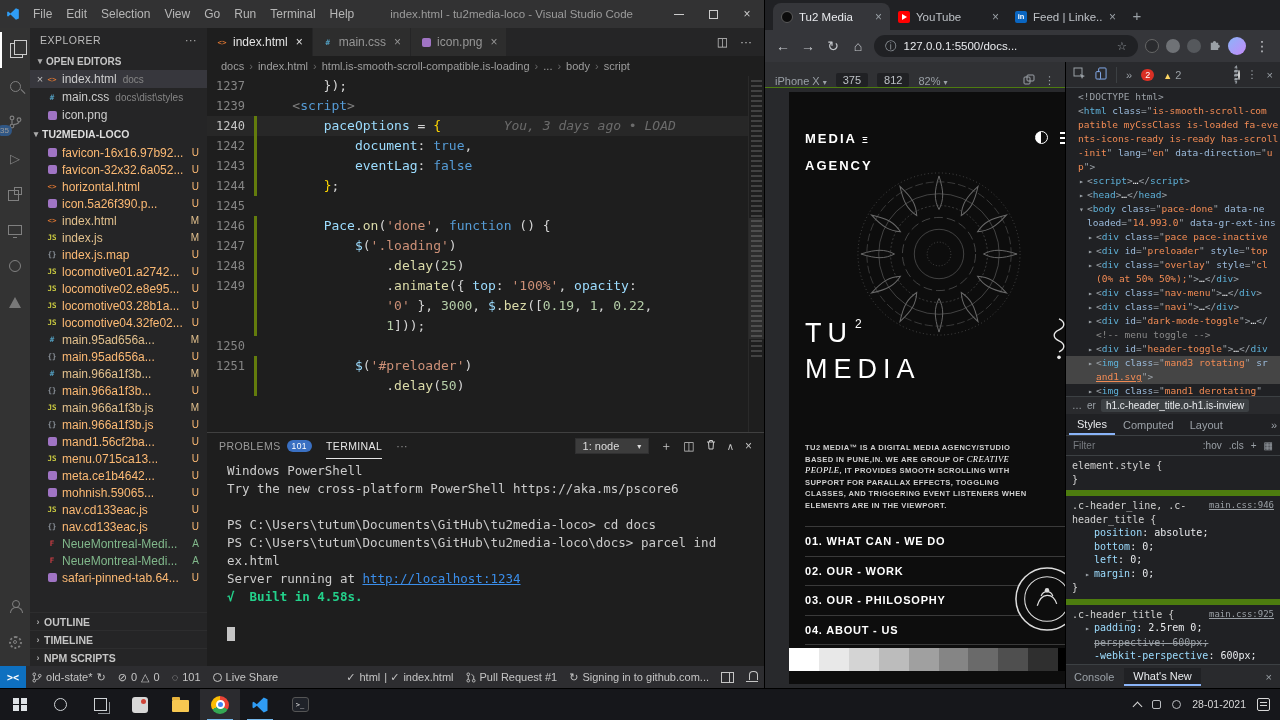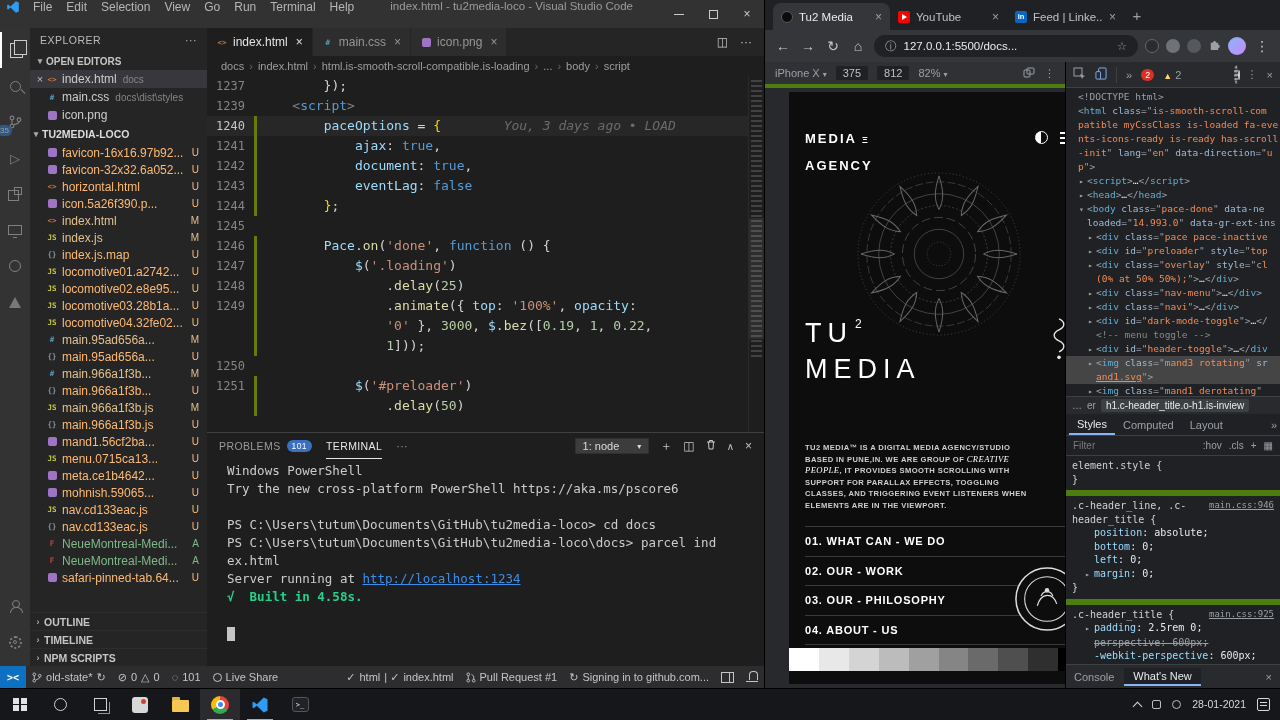--- a/index.html
+++ b/index.html
@@ -2,21 +2,21 @@
 <html><head>
 <meta charset="utf-8">
 <style>
 *{margin:0;padding:0;box-sizing:border-box}
 html,body{width:1280px;height:720px;overflow:hidden;background:#000}
 body{font-family:"Liberation Sans",sans-serif;font-size:12px;color:#ccc}
 .screen{position:relative;width:1280px;height:720px;background:#1e1e1e;overflow:hidden}
 
 
 .vscode{position:absolute;left:0;top:0;width:765px;height:688px;display:flex;flex-direction:column;background:#1e1e1e;border-right:1px solid #000}
-.vs-titlebar{height:28px;background:#323233;display:flex;align-items:flex-start;flex:none;font-size:12px;color:#b6b6b6}
+.vs-titlebar{height:28px;background:#323233;display:flex;align-items:center;flex:none;font-size:12px;color:#b6b6b6}
 .vs-logo{width:26px;display:flex;justify-content:center}
 .menu-item{padding:0 7px;cursor:default}
 .vs-title{flex:1;text-align:center;color:#9b9b9b;white-space:nowrap;overflow:hidden;font-size:11.5px}
 .win-controls{display:flex;height:100%}
 .wc{width:34px;display:flex;align-items:center;justify-content:center;color:#ccc}
 .wc-min{width:10px;border-top:1px solid #ccc;display:block}
 .wc-max{width:9px;height:9px;border:1px solid #ccc;display:block}
 .vs-body{flex:1;display:flex;min-height:0}
 .activitybar{width:30px;background:#333333;flex:none;display:flex;flex-direction:column;align-items:center;padding-top:4px}
 .ab-item{width:30px;height:36px;display:flex;align-items:center;justify-content:center;opacity:.5;position:relative}
@@ -123,21 +123,21 @@
 .nav-ic{color:#c4c7cb;font-size:14px;width:18px;text-align:center;flex:none}
 .cr-address{flex:1;height:22px;background:#202124;border-radius:11px;display:flex;align-items:center;gap:7px;padding:0 11px;min-width:0;color:#e8eaed;font-size:11.5px}
 .url{flex:1;overflow:hidden;white-space:nowrap}
 .addr-dim{color:#9aa0a6}
 .ext{width:14px;height:14px;border-radius:50%;flex:none}
 .ext-moon{background:#2a2b2e;border:1px solid #666}
 .ext-a{background:#6f7276}.ext-b{background:#55585c}
 .avatar{width:18px;height:18px;border-radius:50%;background:linear-gradient(135deg,#8ab4f8,#c58af9);flex:none}
 .cr-content{flex:1;display:flex;min-height:0}
 .cr-preview{width:300px;flex:none;display:flex;flex-direction:column;background:#28292c;min-width:0}
-.devicebar{height:26px;flex:none;display:flex;align-items:center;gap:9px;padding:0 10px;background:#303134;border-bottom:4px solid #4d7c0f;font-size:11px;color:#9aa0a6;white-space:nowrap}
+.devicebar{height:26px;flex:none;display:flex;align-items:flex-end;gap:9px;padding:0 10px;background:#303134;border-bottom:1px solid #4d7c0f;font-size:11px;color:#9aa0a6;white-space:nowrap}
 .dev-num{background:#202124;padding:1px 7px;border-radius:2px;color:#bdc1c6}
 .pagewrap{flex:1;position:relative;overflow:hidden}
 
 
 .site{position:absolute;left:24px;top:4px;width:299px;height:592px;background:#0d0d0d;color:#fff;overflow:hidden}
 .site-scroll{position:absolute;right:0;top:0;width:3px;height:72px;background:#e6e6e6}
 .site-head{position:absolute;top:34px;left:16px;right:13px;display:flex;justify-content:space-between}
 .logo{font-size:13px;font-weight:bold;letter-spacing:2px;line-height:25px}
 .logo-mark{font-size:9px;margin-left:5px;letter-spacing:0}
 .head-icons{display:flex;gap:12px;align-items:center;height:16px;margin-top:3px}
@@ -501,24 +501,20 @@
      <span class="lnum">1237</span><span class="gut"></span>
      <span class="lcode"><span class="tk-pn">        });</span></span>
    </div>
               <div class="crow">
      <span class="lnum">1239</span><span class="gut"></span>
      <span class="lcode"><span class="tk-pn">    </span><span class="tk-ab">&lt;</span><span class="tk-tag">script</span><span class="tk-ab">&gt;</span></span>
    </div>
               <div class="crow cur">
      <span class="lnum">1240</span><span class="gut gadd"></span>
      <span class="lcode"><span class="tk-pn">        </span><span class="tk-var">paceOptions</span><span class="tk-pn"> = </span><span class="tk-y">{</span><span class="tk-bl">        You, 3 days ago • LOAD</span></span>
-   </div>
-              <div class="crow">
-     <span class="lnum">1241</span><span class="gut gadd"></span>
-     <span class="lcode"><span class="tk-pn">            </span><span class="tk-var">ajax</span><span class="tk-pn">: </span><span class="tk-kw">true</span><span class="tk-pn">,</span></span>
    </div>
               <div class="crow">
      <span class="lnum">1242</span><span class="gut gadd"></span>
      <span class="lcode"><span class="tk-pn">            </span><span class="tk-var">document</span><span class="tk-pn">: </span><span class="tk-kw">true</span><span class="tk-pn">,</span></span>
    </div>
               <div class="crow">
      <span class="lnum">1243</span><span class="gut gadd"></span>
      <span class="lcode"><span class="tk-pn">            </span><span class="tk-var">eventLag</span><span class="tk-pn">: </span><span class="tk-kw">false</span></span>
    </div>
               <div class="crow">

